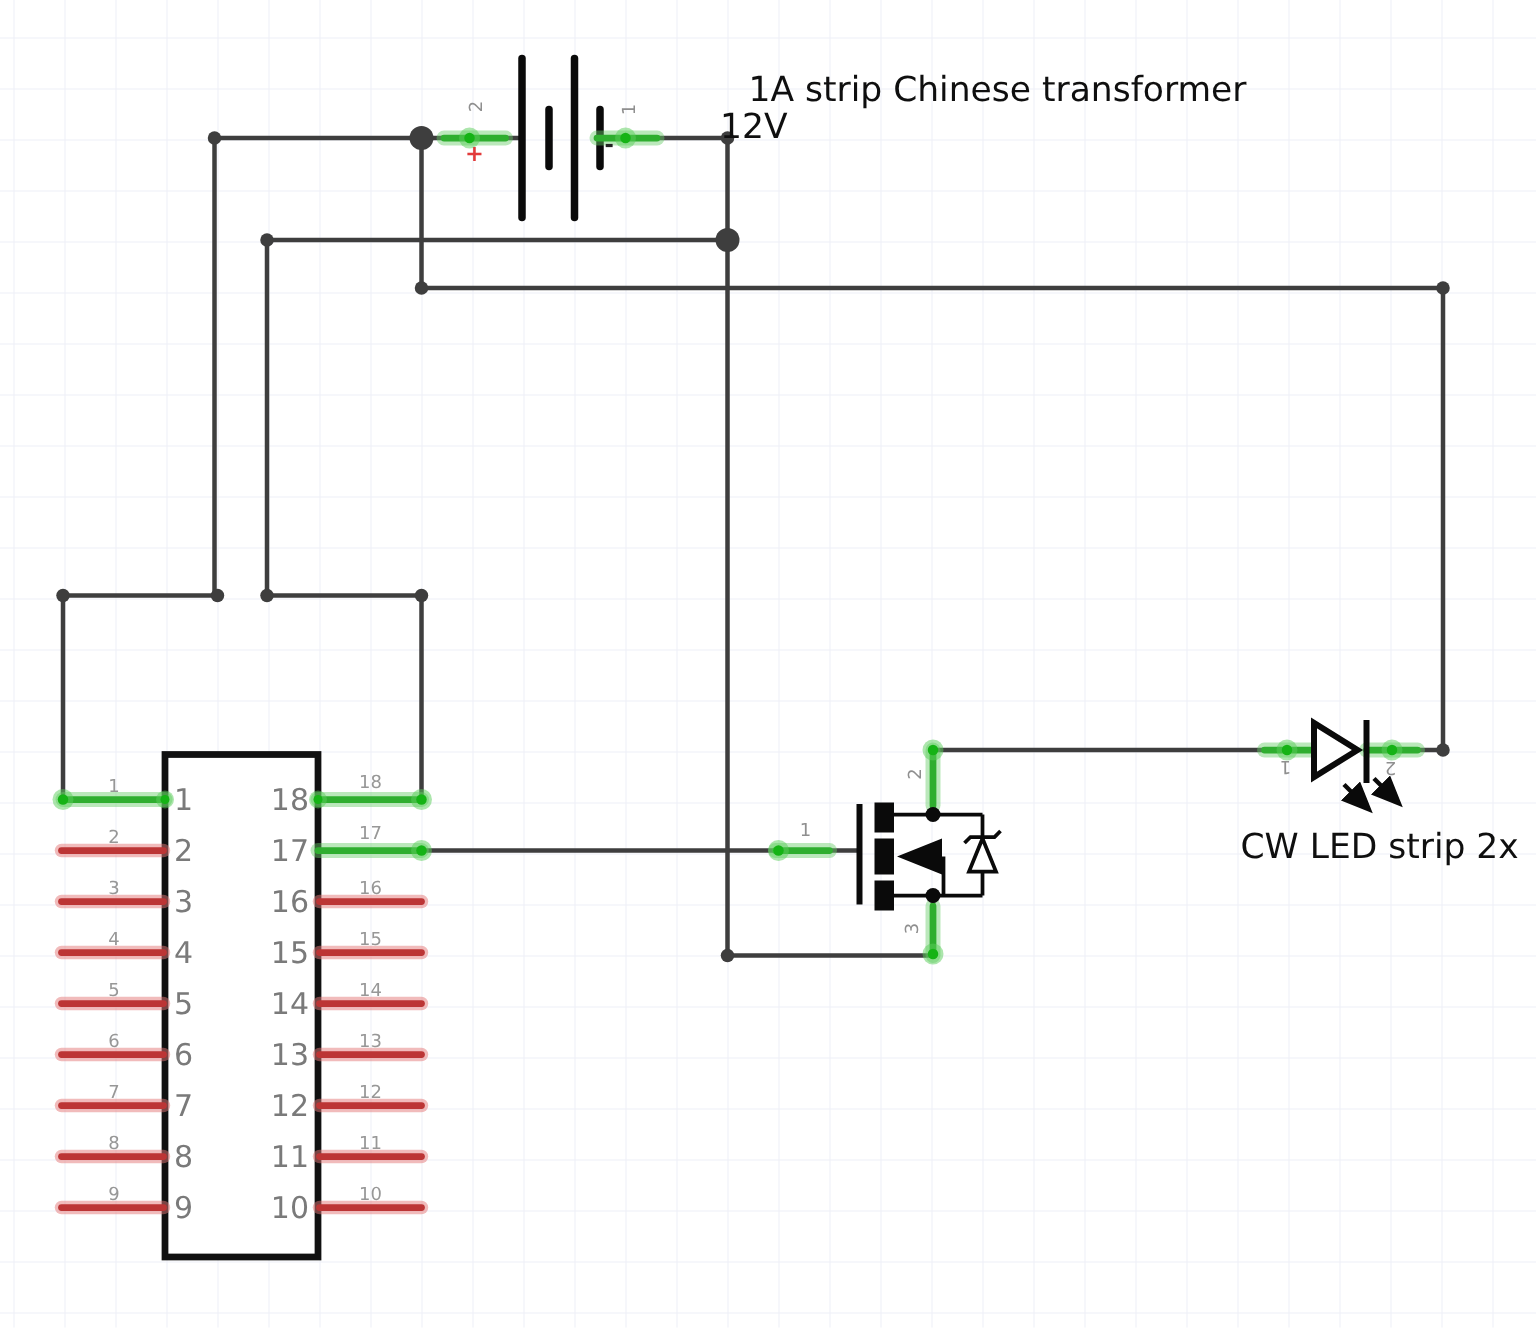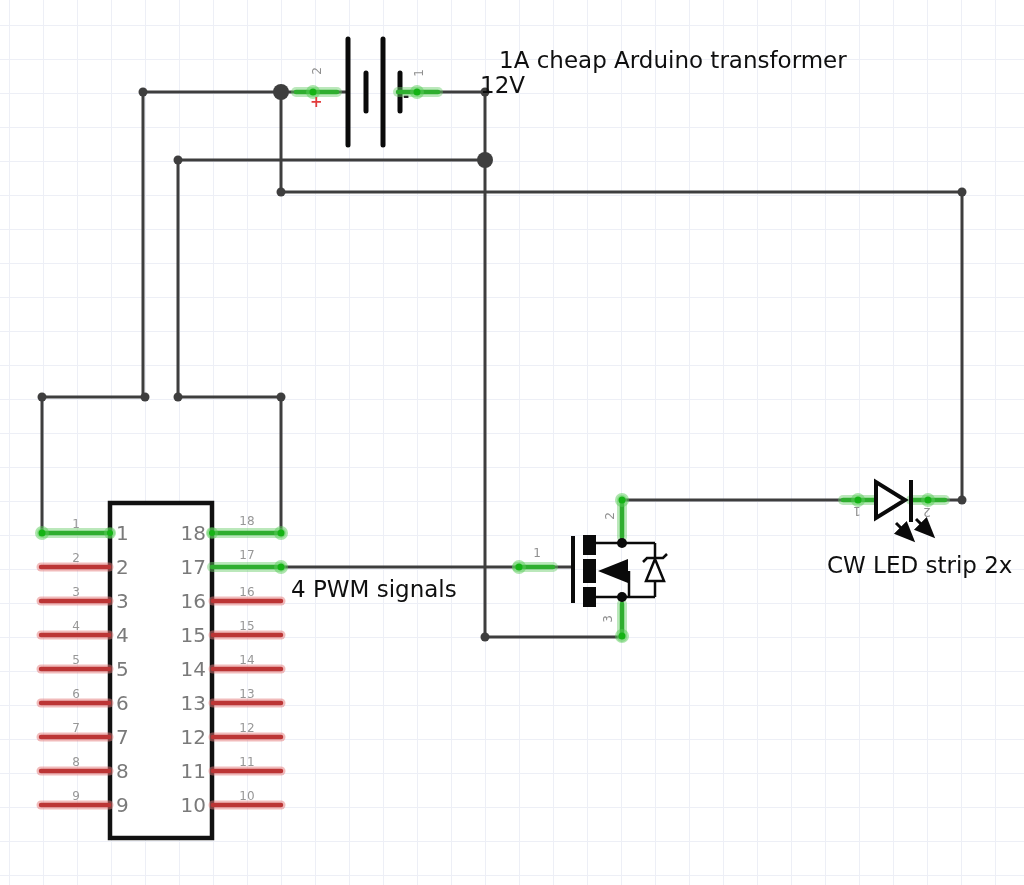--- a/index.html
+++ b/index.html
@@ -204,23 +204,22 @@
     <g>
       <polygon points="876,482 876,518 905,500" fill="#ffffff" stroke="#0a0a0a" stroke-width="4"></polygon>
       <path d="M911,480 V522" stroke="#0a0a0a" stroke-width="4" fill="none"></path>
       <g stroke="#0a0a0a" stroke-width="3" fill="none">
         <path d="M896,523 L912,539" marker-end="url(#ah)"></path>
         <path d="M916,519 L932,535" marker-end="url(#ah)"></path>
       </g>
     </g>
   </svg>
 
-  <div class="lbl" style="left:499px;top:47px;">1A cheap Arduino transformer</div>
+  <div class="lbl" style="left:499px;top:47px;">1A strip Chinese transformer</div>
   <div class="lbl" style="left:480px;top:72px;">12V</div>
-  <div class="lbl" style="left:291px;top:576px;">4 PWM signals</div>
   <div class="lbl" style="left:827px;top:552px;">CW LED strip 2x</div>
 
   <div class="pinnum rot90" style="left:311px;top:64px;width:12px;">2</div>
   <div class="pinnum rot90" style="left:413px;top:66px;width:12px;">1</div>
   <div class="sign" style="left:310px;top:95px;color:#e23b3b;">+</div>
   <div class="sign" style="left:403px;top:89px;color:#222222;">-</div>
 
   <div class="pinnum" style="left:527px;top:546px;width:20px;">1</div>
   <div class="pinnum rot90" style="left:604px;top:509px;width:12px;">2</div>
   <div class="pinnum rot90" style="left:602px;top:612px;width:12px;">3</div>

